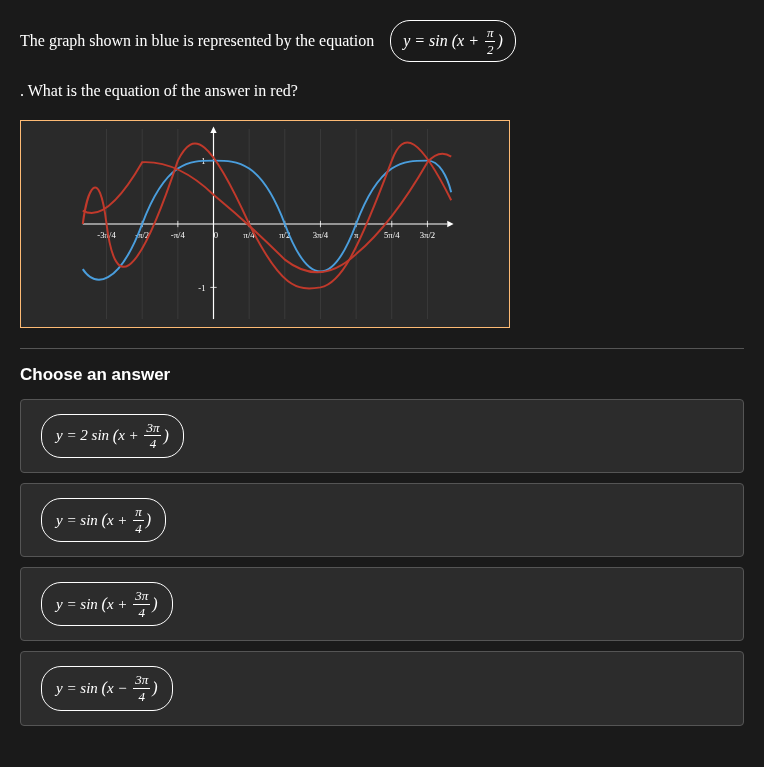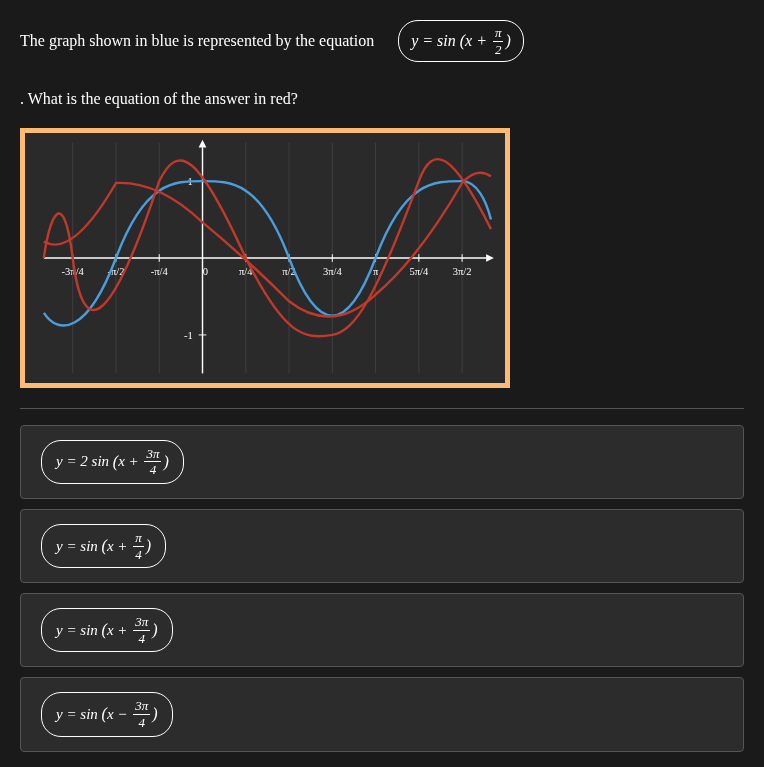--- a/index.html
+++ b/index.html
@@ -12,38 +12,38 @@
       padding: 20px;
     }
 
     .question-text {
       font-size: 16px;
       line-height: 1.6;
       margin-bottom: 16px;
       display: flex;
       flex-wrap: wrap;
       align-items: center;
-      gap: 24px;
+      gap: 16px;
     }
 
     .equation-box {
       border: 1px solid #ffffff;
       border-radius: 20px;
       padding: 4px 12px;
       font-style: italic;
       display: inline-flex;
       align-items: center;
       background: transparent;
     }
 
     .graph-container {
       width: 490px;
-      height: 260px;
+      height: 208px;
       background: #2a2a2a;
-      border: 5px solid #fdba74;
+      border: 1px solid #fdba74;
       position: relative;
       margin-bottom: 20px;
       overflow: hidden;
     }
 
     .divider {
       width: 100%;
       height: 1px;
       background-color: #555;
       margin-bottom: 16px;
@@ -193,20 +193,21 @@
         Q 465,35 480,45
       " fill="none" stroke="#c0392b" stroke-width="2.5"></path>
 
     </svg>
   </div>
 </div>
 
 <div class="divider"></div>
 
 <div>
+  <div class="choose-label">Choose an answer</div>
 
   <div class="answer-option">
     <span class="answer-eq">
       <i>y</i>&nbsp;=&nbsp;2 sin&nbsp;<span style="font-size:16px">(</span><i>x</i>&nbsp;+&nbsp;<span class="frac">
           <span class="frac-num">3π</span>
           <span class="frac-den">4</span>
         </span><span style="font-size:16px">)</span>
     </span>
   </div>
 

